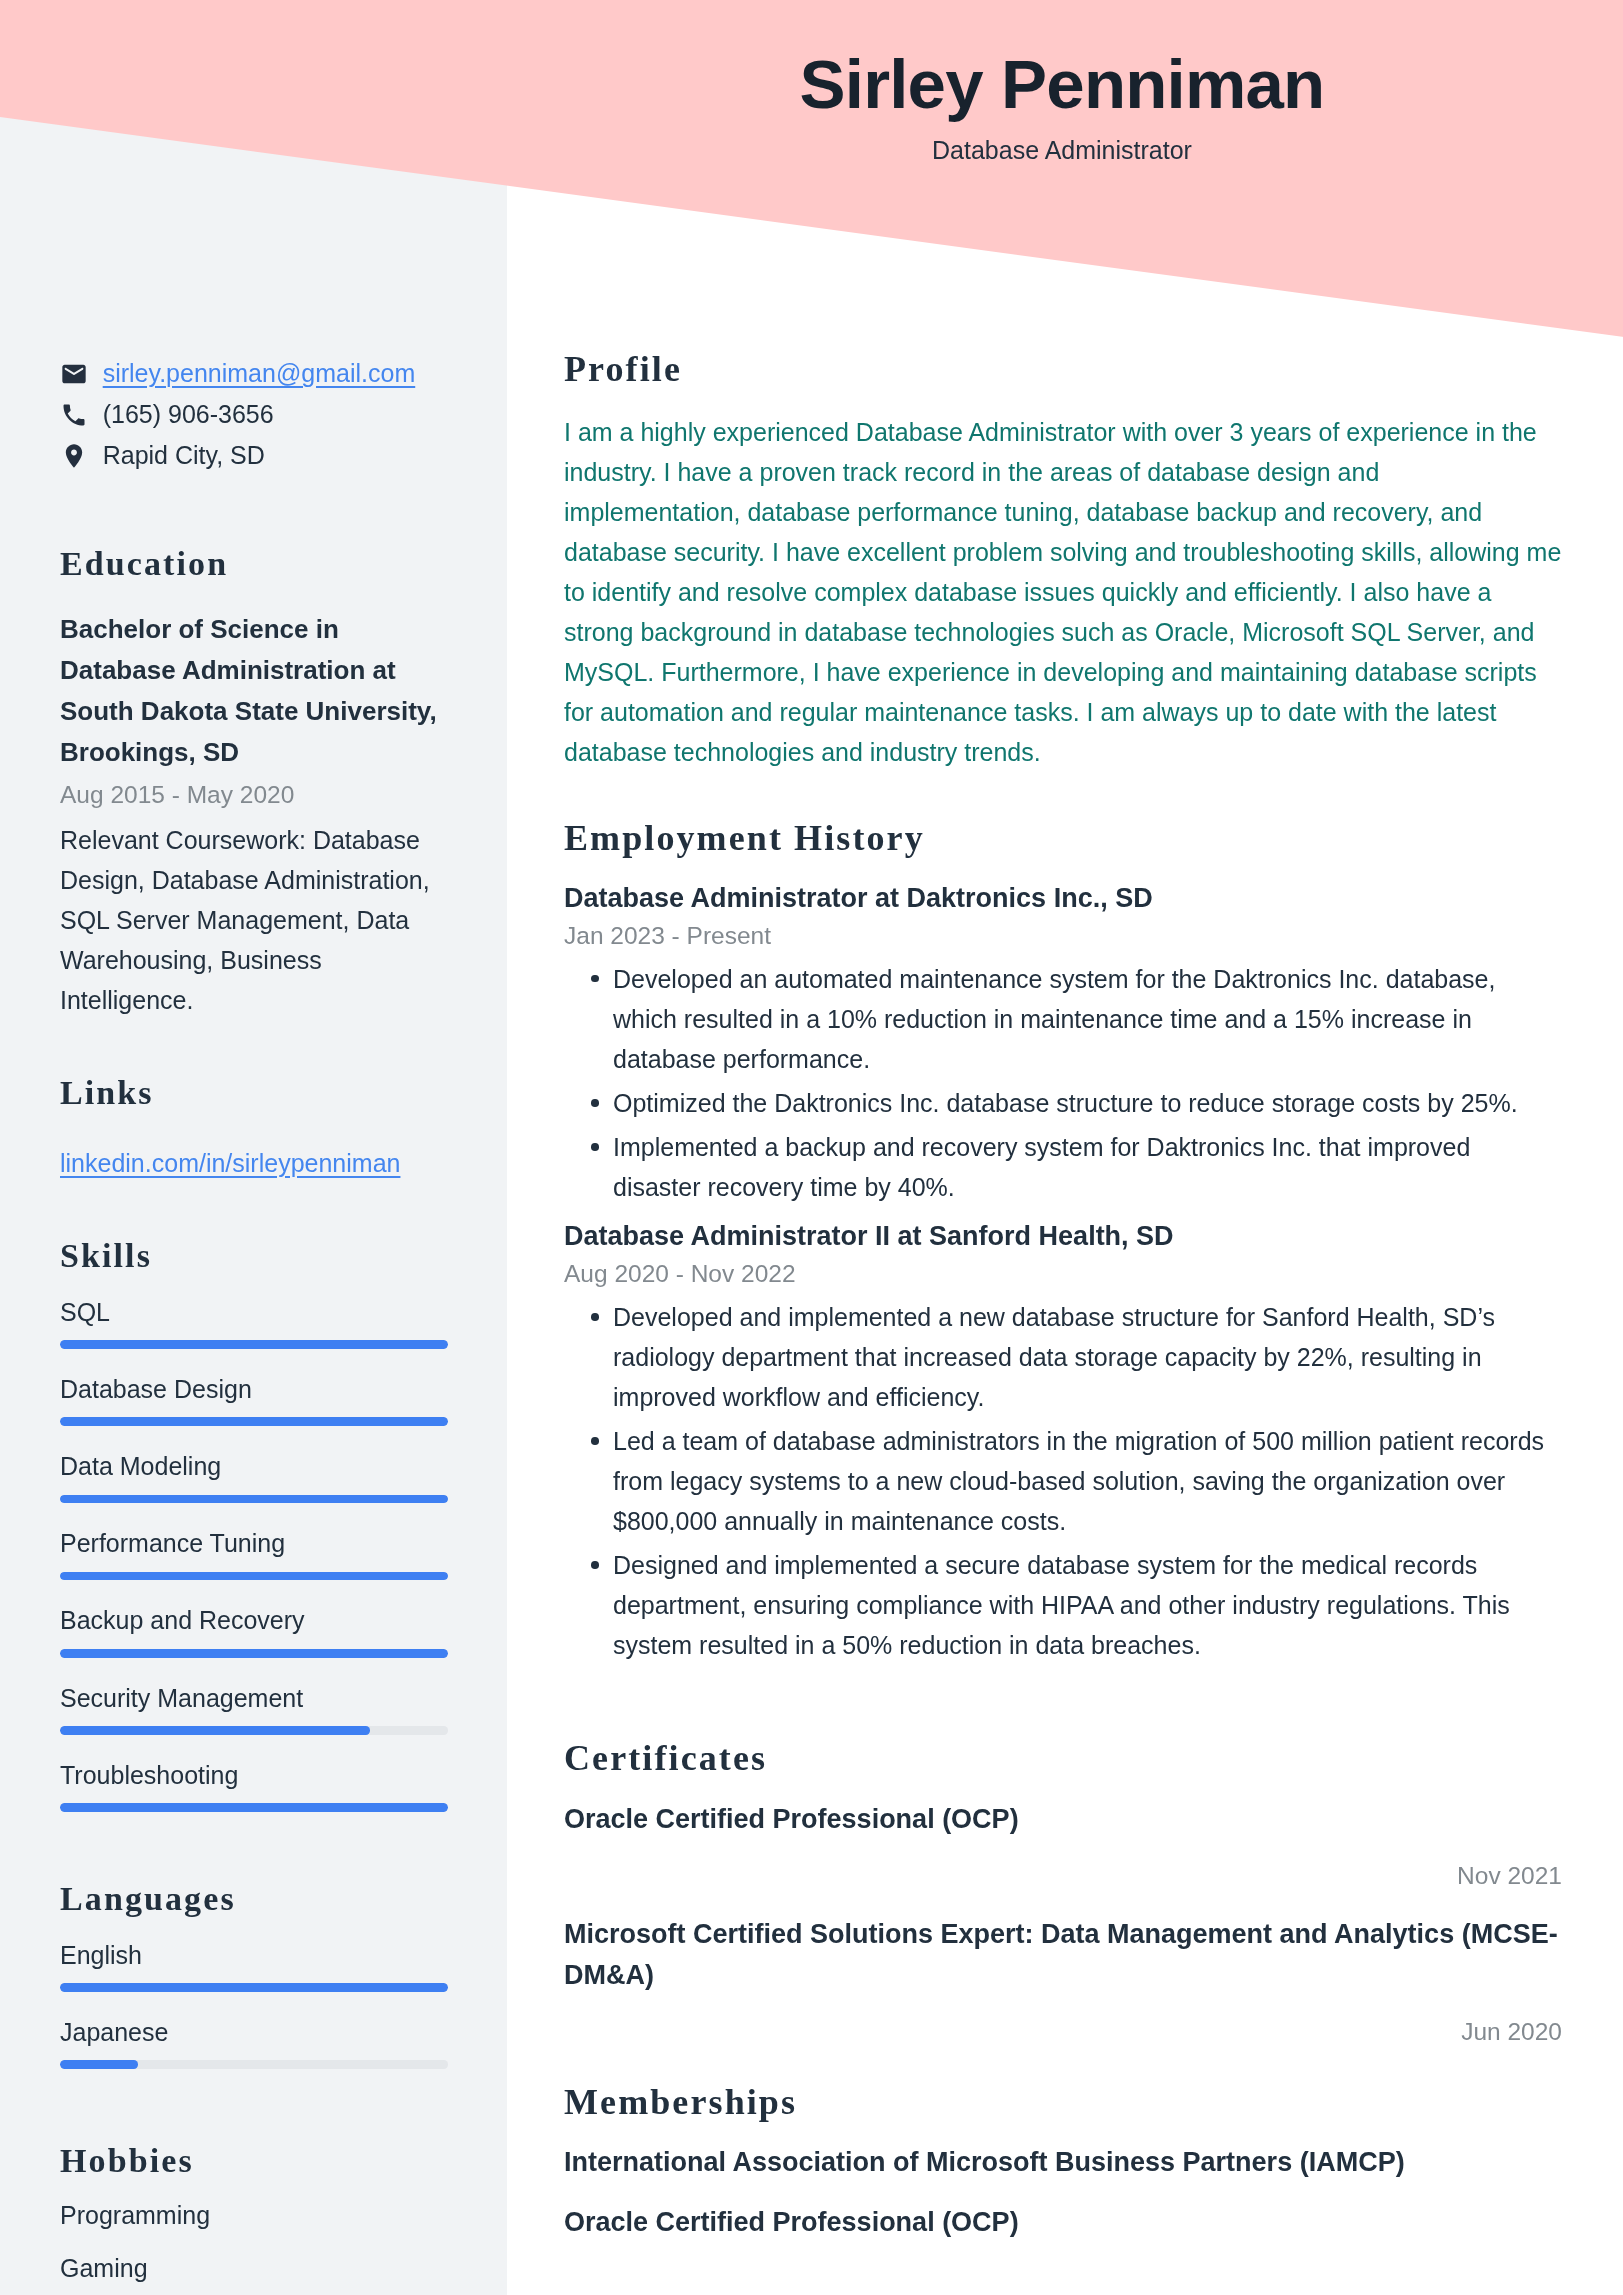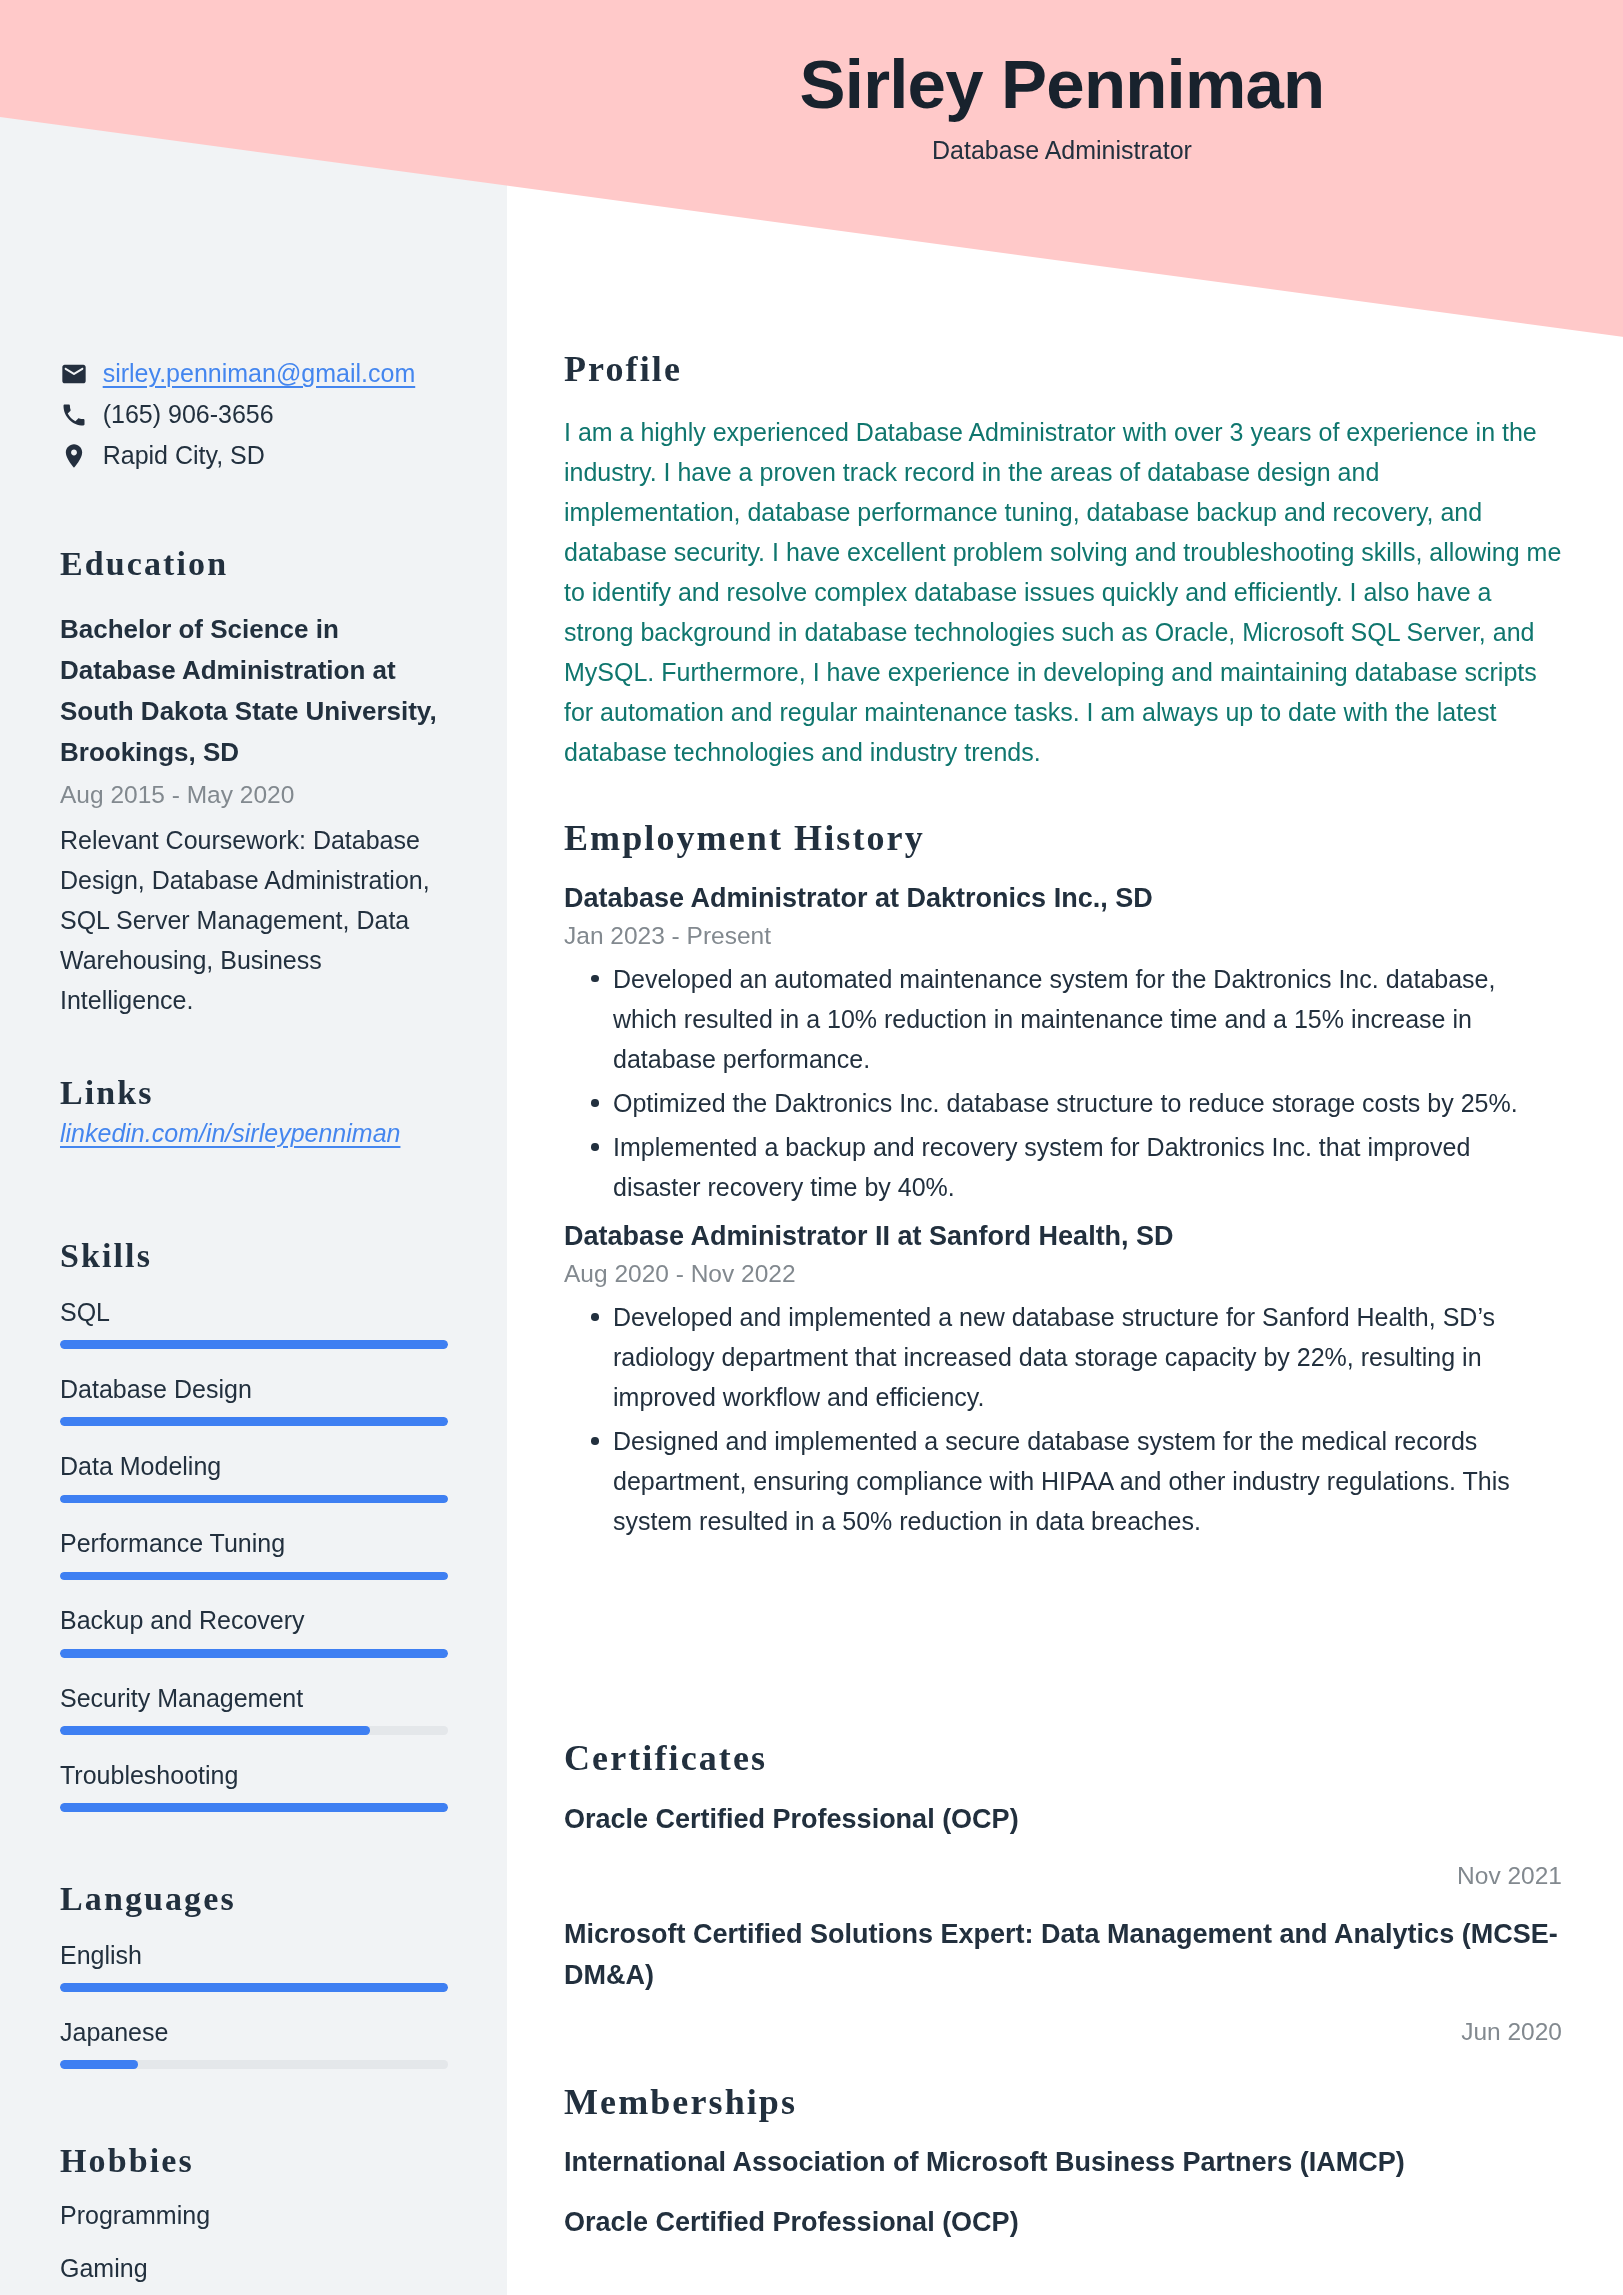--- a/index.html
+++ b/index.html
@@ -50,21 +50,21 @@
   }
   .contact-row .cicon { width: 30px; height: 29px; flex: 0 0 30px; display: flex; align-items: center; }
   .contact-row .cicon svg { width: 28px; height: 28px; fill: #242f3e; }
   .contact-row .ctext { margin-left: 12.7px; font-size: 25px; color: #22303e; }
   a.blue-link { color: #4486ef; text-decoration: underline; text-underline-offset: 4.2px; text-decoration-thickness: 1.7px; }
   
   .edu-degree { margin-top: 24px; font-size: 26px; font-weight: 700; line-height: 41px; width: 381px; }
   .edu-dates { margin-top: 6.8px; font-size: 24.5px; color: #82898f; line-height: 30px; }
   .edu-desc { margin-top: 10px; font-size: 25px; line-height: 40px; width: 372px; }
   
-  .links-body { margin-top: 3px; font-size: 25px; line-height: 32px; font-style: italic; }
+  .links-body { margin-top: 33px; font-size: 25px; line-height: 32px; }
   
   .skill-list { margin-top: 18.6px; }
   .skill { margin-bottom: 24px; }
   .skill-name { font-size: 25px; line-height: 32px; color: #22303e; }
   .skill-track {
     margin-top: 12.7px; width: 388px; height: 8.5px;
     background: #e4e7ea; border-radius: 4.2px; overflow: hidden;
   }
   .skill-fill { height: 8.5px; background: #3e7ff2; border-radius: 4.2px; }
   
@@ -237,20 +237,21 @@
       <li>Optimized the Daktronics Inc. database structure to reduce storage costs by 25%.</li>
       <li>Implemented a backup and recovery system for Daktronics Inc. that improved disaster recovery time by 40%.</li>
     </ul>
   </div>
 
   <div class="job">
     <div class="job-title">Database Administrator II at Sanford Health, SD</div>
     <div class="job-dates">Aug 2020 - Nov 2022</div>
     <ul class="bullets">
       <li>Developed and implemented a new database structure for Sanford Health, SD’s radiology department that increased data storage capacity by 22%, resulting in improved workflow and efficiency.</li>
+      <li>Led a team of database administrators in the migration of 500 million patient records from legacy systems to a new cloud-based solution, saving the organization over $800,000 annually in maintenance costs.</li>
       <li>Designed and implemented a secure database system for the medical records department, ensuring compliance with HIPAA and other industry regulations. This system resulted in a 50% reduction in data breaches.</li>
     </ul>
   </div>
 </div>
 
 <div class="section main-section" style="top:1737px">
   <h2 class="sec-heading">Certificates</h2>
   <div class="cert">
     <div class="cert-title">Oracle Certified Professional (OCP)</div>
     <div class="cert-date">Nov 2021</div>

